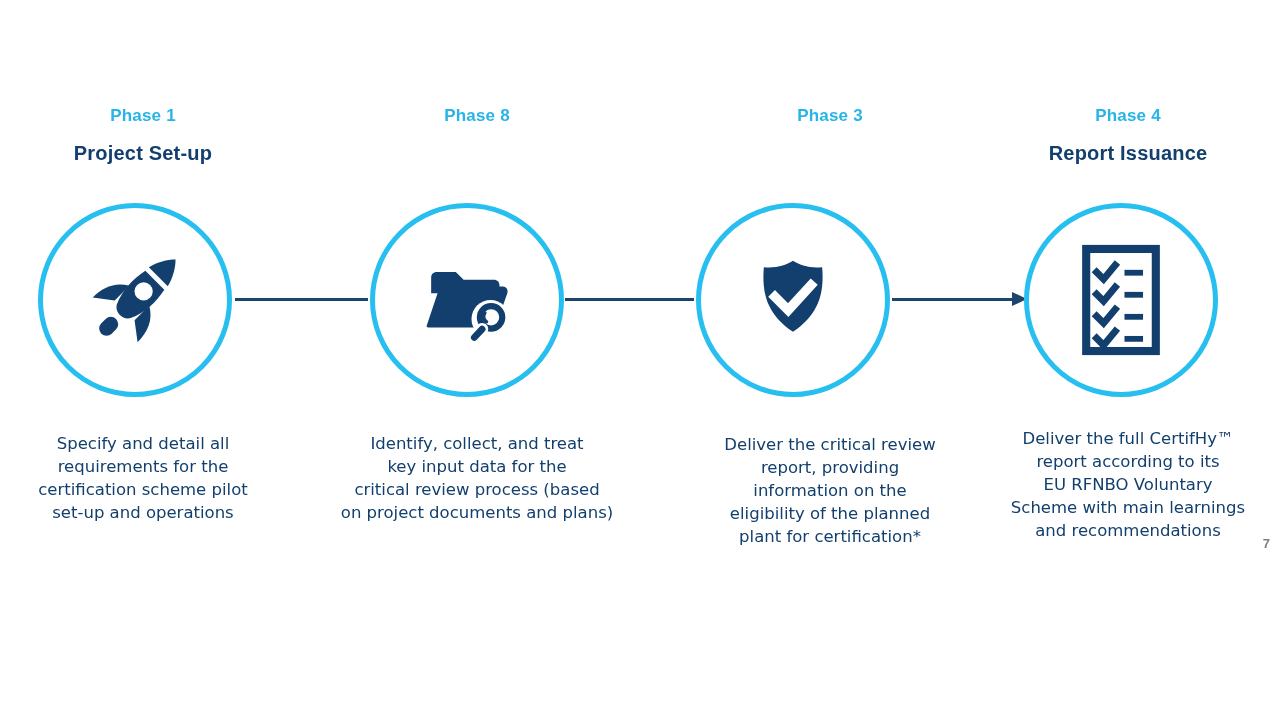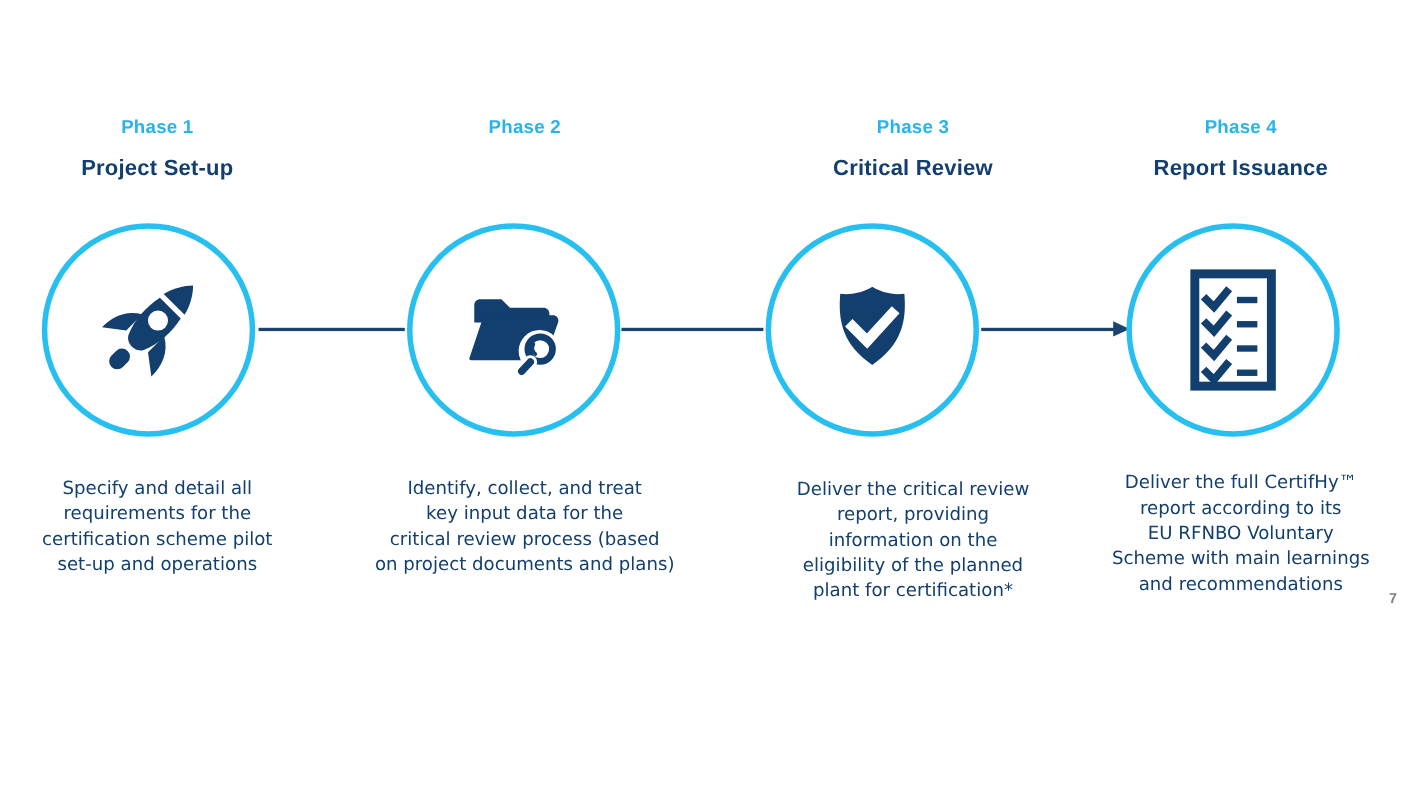--- a/index.html
+++ b/index.html
@@ -100,26 +100,25 @@
   #conn2 { left: 892px; width: 122px; }
   #arrow0 { left: 1012px; }
   .icon-svg { display: block; }
 </style>
 </head>
 <body>
 
 <div class="slide">
 
   <div class="phase-label c0">Phase 1</div>
-  <div class="phase-label c1">Phase 2</div>
+  <div class="phase-label c1">Phase 8</div>
   <div class="phase-label c2">Phase 3</div>
   <div class="phase-label c3">Phase 4</div>
 
   <div class="phase-title c0">Project Set-up</div>
-  <div class="phase-title c2">Critical Review</div>
   <div class="phase-title c3">Report Issuance</div>
 
   <div class="connector" id="conn0"></div>
   <div class="connector" id="conn1"></div>
   <div class="connector" id="conn2"></div>
   <div class="arrowhead" id="arrow0"></div>
 
   <div class="circle cir0">
     <svg class="icon-svg" width="122" height="122" viewBox="0 0 100 100">
       <g fill="var(--navy)" transform="rotate(45 50 50)">

